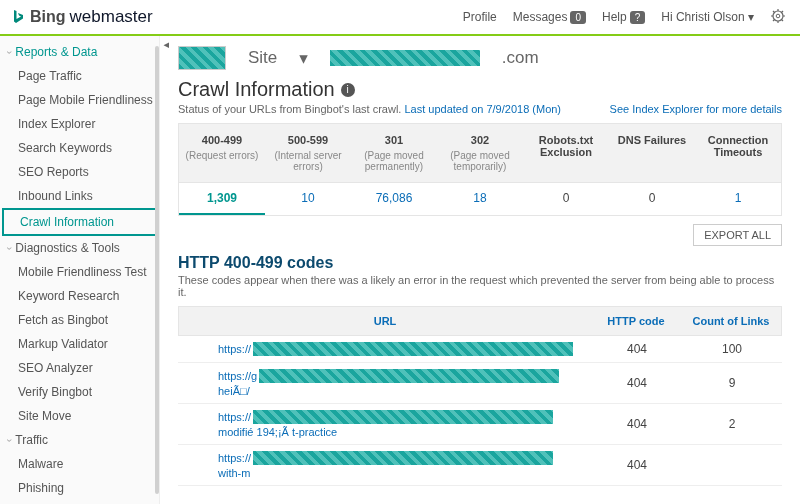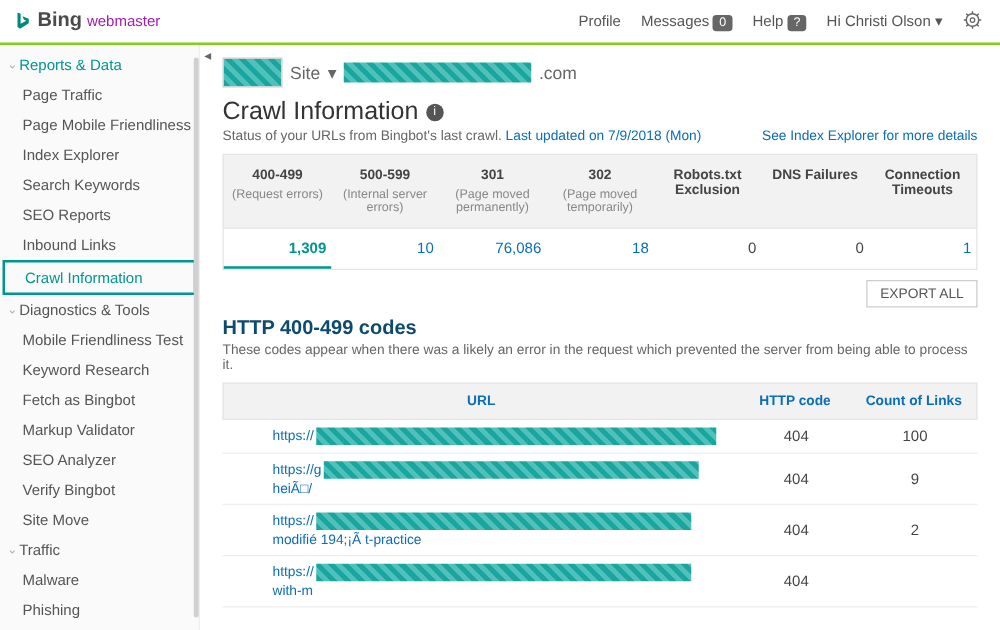--- a/index.html
+++ b/index.html
@@ -1,48 +1,48 @@
 <!DOCTYPE html>
 <html><head>
 <meta charset="utf-8">
 <style>
 * { box-sizing: border-box; margin: 0; padding: 0; font-family: "Segoe UI", Arial, sans-serif; }
 body { background: #fff; width: 800px; height: 504px; overflow: hidden; color: #444; }
 .topbar { display: flex; align-items: center; padding: 6px 14px 6px 10px; border-bottom: 2px solid #84cc16; height: 36px; font-size: 12px; }
 .logo { display: flex; align-items: center; gap: 4px; }
 .logo .bing { font-weight: 600; color: #4a4a4a; font-size: 16px; }
-.logo .wm { color: #a21caf; font-size: 12px; }
+.logo .wm { color: #0f172a; font-size: 17px; }
 .topbar .spacer { flex: 1; }
 .top-link { margin: 0 8px; color: #555; font-size: 12px; cursor: pointer; }
 .badge { display: inline-block; background: #666; color: #fff; border-radius: 3px; font-size: 10px; padding: 1px 5px; margin-left: 3px; }
 .gear { margin-left: 8px; }
 .layout { display: flex; height: calc(504px - 36px); }
 .sidebar { width: 160px; border-right: 1px solid #eee; font-size: 12px; padding-top: 4px; background: #fafafa; position: relative; }
 .sidebar::after { content:""; position:absolute; right:0; top:10px; bottom:10px; width:4px; background:#d0d0d0; border-radius:2px;}
 .nav-item { padding: 5px 8px 5px 18px; color: #555; cursor: pointer; white-space: nowrap; }
 .nav-sec { padding: 5px 8px 5px 8px; color: #555; cursor: pointer; }
 .nav-sec::before { content: "›"; display: inline-block; transform: rotate(90deg); color: #aaa; margin-right: 4px; font-size: 10px; }
 .nav-sec.top { color: #00968f; }
 .nav-item.active { border: 2px solid #00968f; color: #00968f; margin: 0 2px; padding: 5px 6px 5px 16px; }
 .collapse-btn { position:absolute; top:2px; right:-10px; font-size:11px; color:#666;}
 .main { flex: 1; padding: 10px 18px 0 18px; overflow: hidden; position:relative;}
-.site-row { display: flex; align-items: center; gap: 6px; font-size: 14px; color: #666; margin-bottom: 8px; }
+.site-row { display: flex; align-items: center; gap: 22px; font-size: 17px; color: #666; margin-bottom: 8px; }
 .site-row .thumb { width: 48px; height: 24px; background: repeating-linear-gradient(45deg,#1aa59e,#1aa59e 4px,#4fc1ba 4px,#4fc1ba 8px); border:1px solid #ccc;}
 .site-row .site-blur { width: 150px; height: 16px; background: repeating-linear-gradient(45deg,#1aa59e,#1aa59e 4px,#4fc1ba 4px,#4fc1ba 8px);}
 h1.page-title { font-size: 20px; font-weight: 400; color: #333; margin-bottom: 2px; display:flex; align-items:center; gap:6px;}
 .info-icon { width:14px; height:14px; border-radius:50%; background:#555; color:#fff; font-size:10px; display:inline-flex; align-items:center; justify-content:center;}
 .subtitle { font-size: 11px; color: #666; margin-bottom: 8px; }
 .subtitle .upd { color: #0b6db7; }
 .index-link { float: right; color: #0b6db7; font-size: 11px; }
 .stats { display: flex; background: #f2f2f2; border: 1px solid #e5e5e5; font-size: 11px; }
 .stat { flex: 1; text-align: center; padding: 10px 6px; color: #555; }
 .stat .h { color: #444; font-weight:600; margin-bottom:4px;}
 .stat .sub { color: #888; font-size:10px;}
 .vals { display: flex; border: 1px solid #e5e5e5; border-top:none; font-size: 12px; }
-.val { flex: 1; text-align: right; padding: 8px 4px; color: #0b6db7; }
+.val { flex: 1; text-align: center; padding: 8px 4px; color: #0b6db7; }
 .val.zero { color: #444; }
 .val.active { border-bottom: 2px solid #00968f; font-weight:600; color:#00968f;}
 .export { text-align: right; margin: 8px 0; }
 .export-btn { border: 1px solid #ccc; background: #fff; padding: 4px 10px; font-size: 11px; color: #555; cursor:pointer;}
 h2.sec { color: #0c4a6e; font-size: 16px; font-weight: 700; margin-bottom: 2px; }
 .sec-desc { font-size: 11px; color: #666; margin-bottom: 8px; }
 .tbl-head { display: flex; background: #f2f2f2; border: 1px solid #e5e5e5; font-size: 11px; font-weight:600; color:#0b6db7;}
 .tbl-head .c1 { flex: 1; padding: 8px; text-align:center;}
 .tbl-head .c2 { width: 90px; padding: 8px; text-align:center;}
 .tbl-head .c3 { width: 100px; padding: 8px; text-align:center;}

